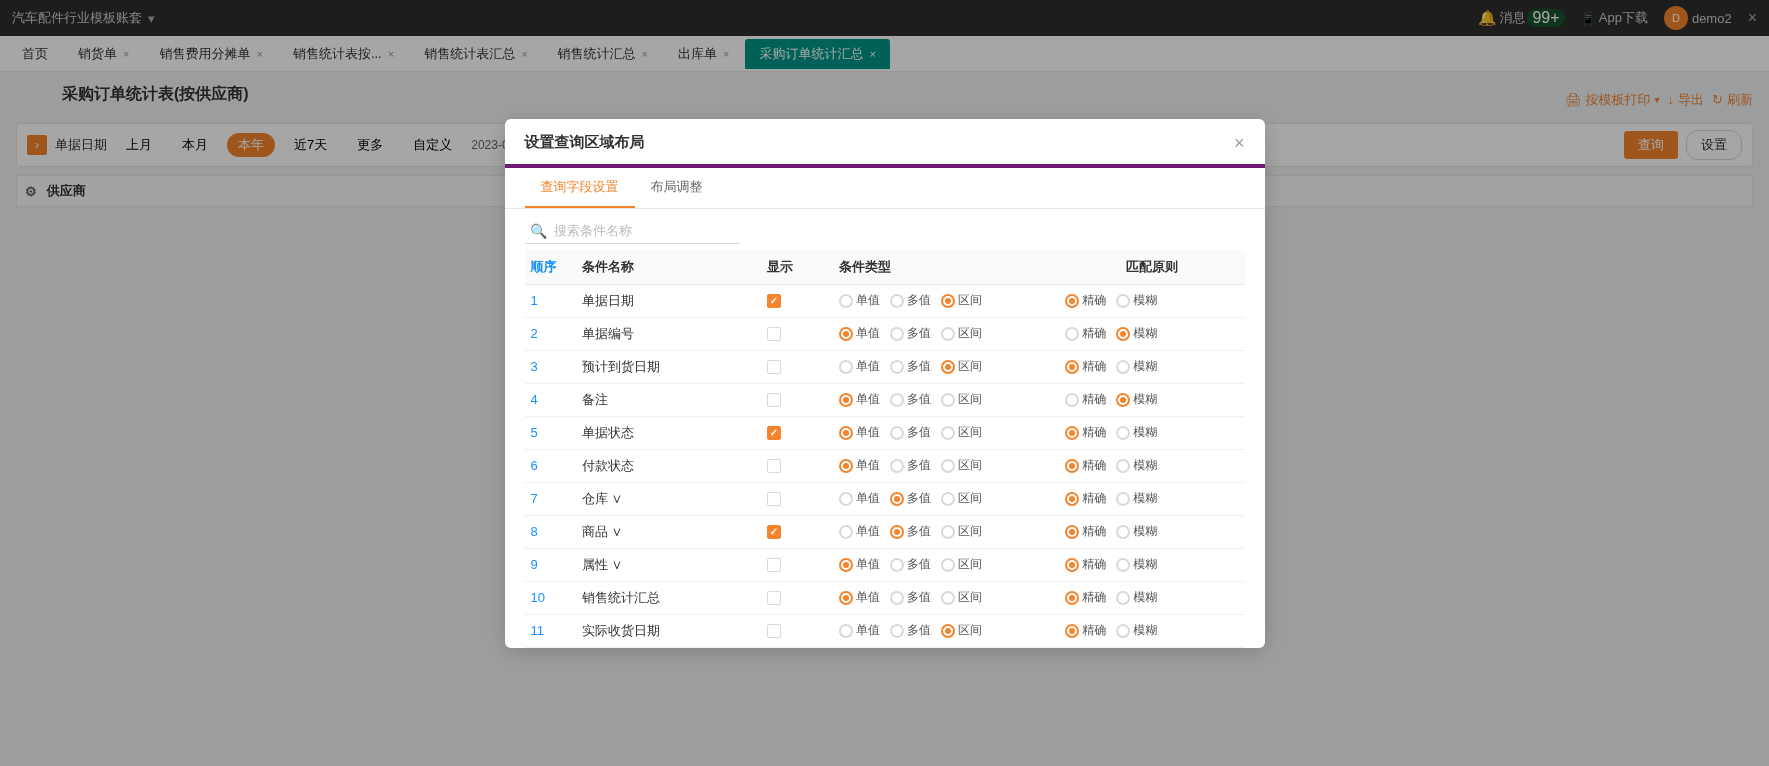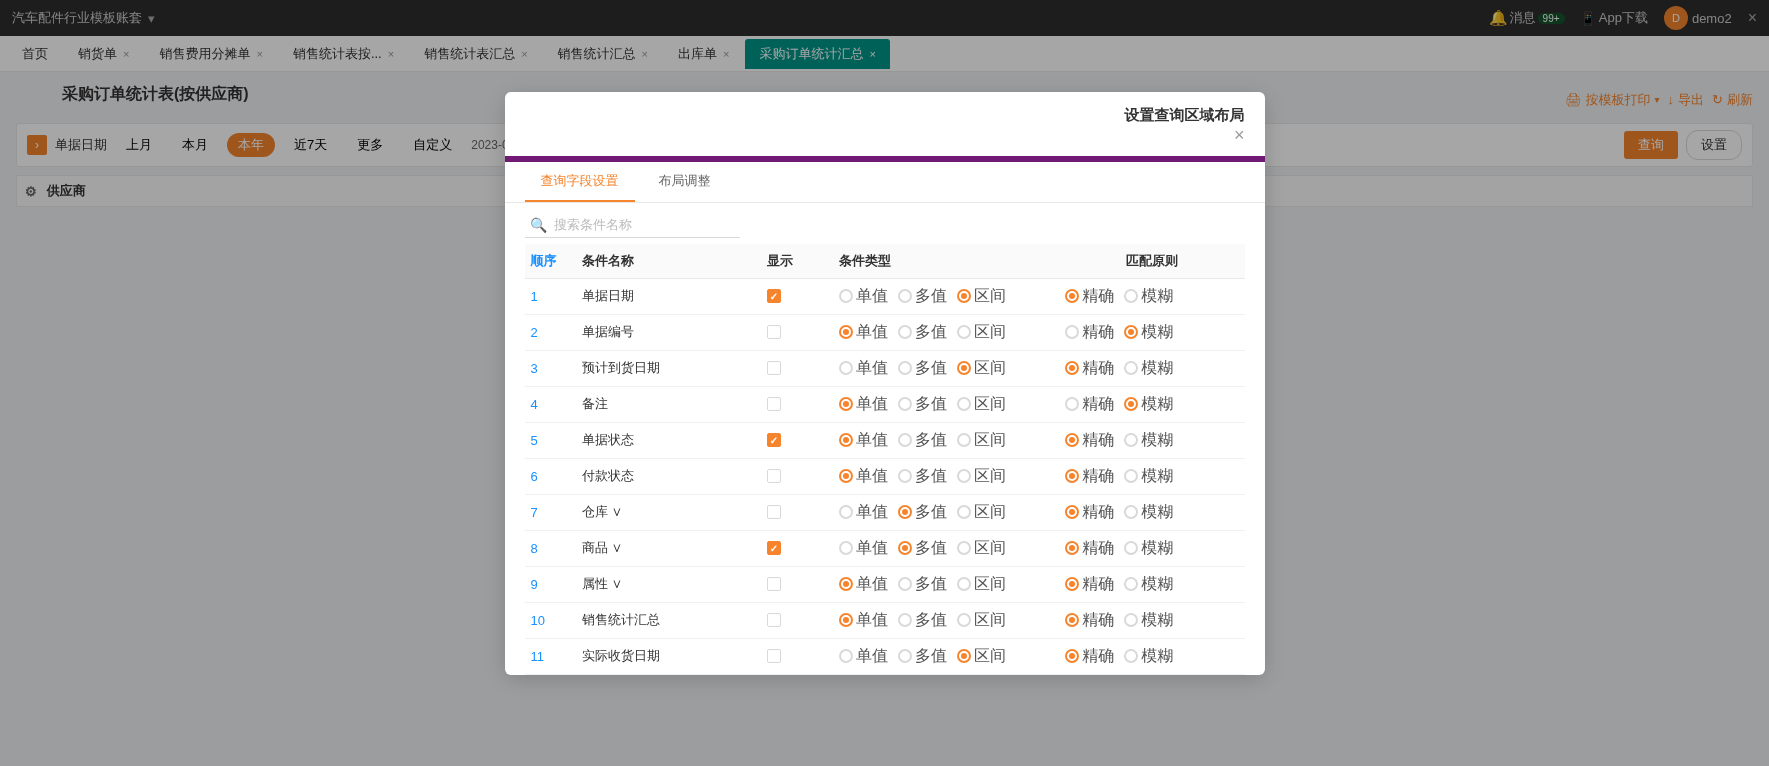--- a/index.html
+++ b/index.html
@@ -80,30 +80,29 @@
     .dialog {
       background: #fff;
       border-radius: 6px;
       width: 760px;
       max-height: 90vh;
       display: flex;
       flex-direction: column;
       box-shadow: 0 4px 24px rgba(0,0,0,0.18);
     }
     .dialog-header {
-      display: flex; align-items: flex-end; justify-content: space-between;
+      display: flex; align-items: flex-start; justify-content: space-between;
       padding: 14px 20px 10px 20px;
-      border-bottom: 6px solid #701a75;
-      flex-direction: column;
+      border-bottom: 4px solid #701a75;
     }
     .dialog-title { font-size: 15px; font-weight: bold; color: #333; }
     .dialog-close { background: none; border: none; font-size: 18px; color: #999; cursor: pointer; }
 
     
-    .dialog-tabs { display: flex; padding: 0 20px; border-bottom: 1px solid #e8e8e8; gap: 8px; }
+    .dialog-tabs { display: flex; padding: 0 20px; border-bottom: 1px solid #e8e8e8; }
     .dtab { padding: 10px 16px; font-size: 13px; cursor: pointer; color: #666; border-bottom: 2px solid transparent; }
     .dtab.active { color: #f5842d; border-bottom: 2px solid #f5842d; font-weight: 500; }
 
     
     .dialog-search { padding: 10px 20px 6px 20px; display: flex; align-items: center; }
     .search-input-wrap { display: flex; align-items: center; border-bottom: 1px solid #d9d9d9; padding: 4px 6px; gap: 6px; }
     .search-icon { color: #aaa; font-size: 14px; }
     .search-input { border: none; outline: none; font-size: 13px; color: #333; width: 180px; }
     .search-input::placeholder { color: #bbb; }
 
@@ -120,21 +119,21 @@
     }
 
     .col-order { width: 50px; color: #1890ff; font-size: 13px; }
     .col-name { width: 180px; }
     .col-display { width: 70px; text-align: left; }
     .col-type { width: 220px; }
     .col-match { width: 180px; text-align: center; }
 
     
     .radio-group { display: flex; align-items: center; gap: 10px; }
-    .radio-item { display: flex; align-items: center; gap: 3px; font-size: 16px; color: #555; }
+    .radio-item { display: flex; align-items: center; gap: 3px; font-size: 12px; color: #555; }
     .radio-circle {
       width: 14px; height: 14px; border-radius: 50%; border: 2px solid #d9d9d9;
       display: flex; align-items: center; justify-content: center;
       flex-shrink: 0;
     }
     .radio-circle.checked { border-color: #f5842d; }
     .radio-circle.checked::after {
       content: ''; width: 6px; height: 6px; border-radius: 50%; background: #f5842d;
     }
 
@@ -168,21 +167,21 @@
 
 <div class="top-bar">
   <div class="top-bar-left">
     <span>汽车配件行业模板账套</span>
     <span style="color:#aaa;">▾</span>
   </div>
   <div class="top-bar-right">
     <span style="cursor:pointer; display:flex; align-items:center; gap:2px;">
       <span style="font-size:15px;">🔔</span>
       <span>消息</span>
-      <span style="background:#14532d;color:#fff;border-radius:10px;padding:0 5px;font-size:10px;">99+</span>
+      <span style="background:#14532d;color:#fff;border-radius:10px;padding:0 5px;font-size:16px;">99+</span>
     </span>
     <span style="cursor:pointer; display:flex; align-items:center; gap:2px;">
       <span>📱</span>
       <span>App下载</span>
     </span>
     <span style="cursor:pointer; display:flex; align-items:center; gap:4px;">
       <span style="width:24px;height:24px;border-radius:50%;background:#f5842d;display:inline-flex;align-items:center;justify-content:center;color:#fff;font-size:11px;">D</span>
       <span>demo2</span>
     </span>
     <span class="close-x" style="cursor:pointer;">×</span>

